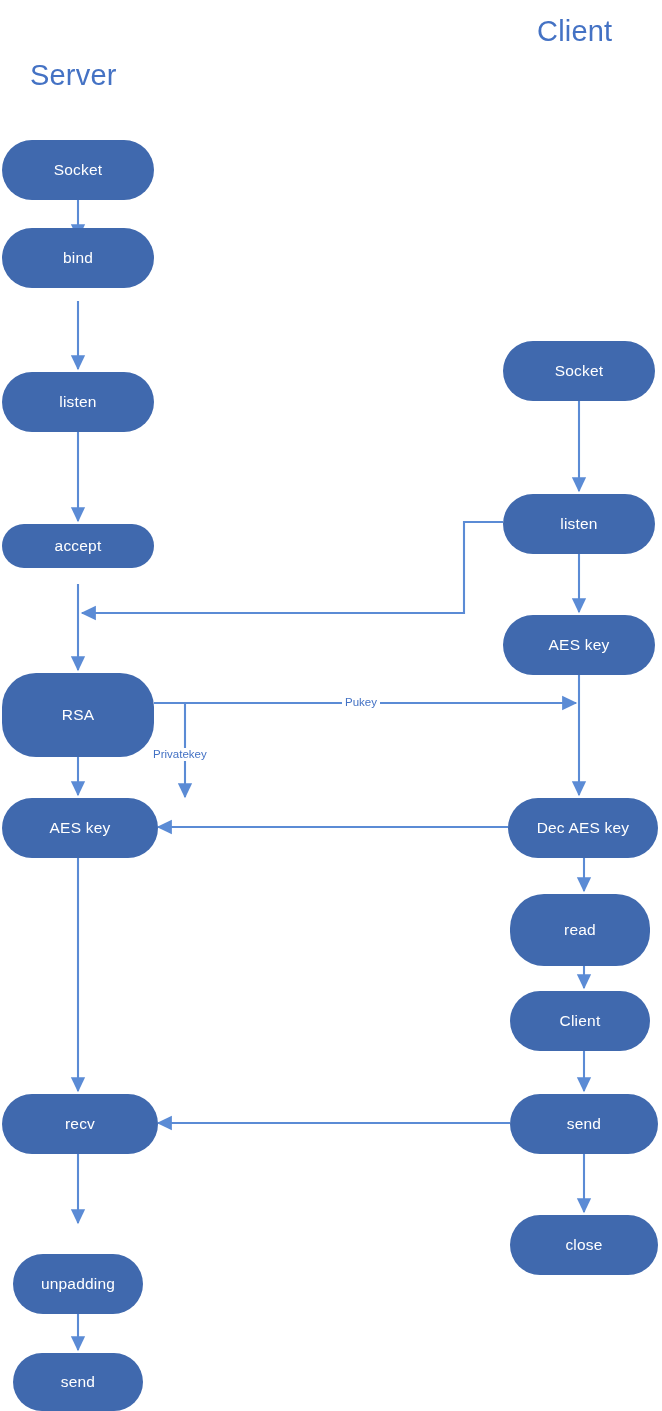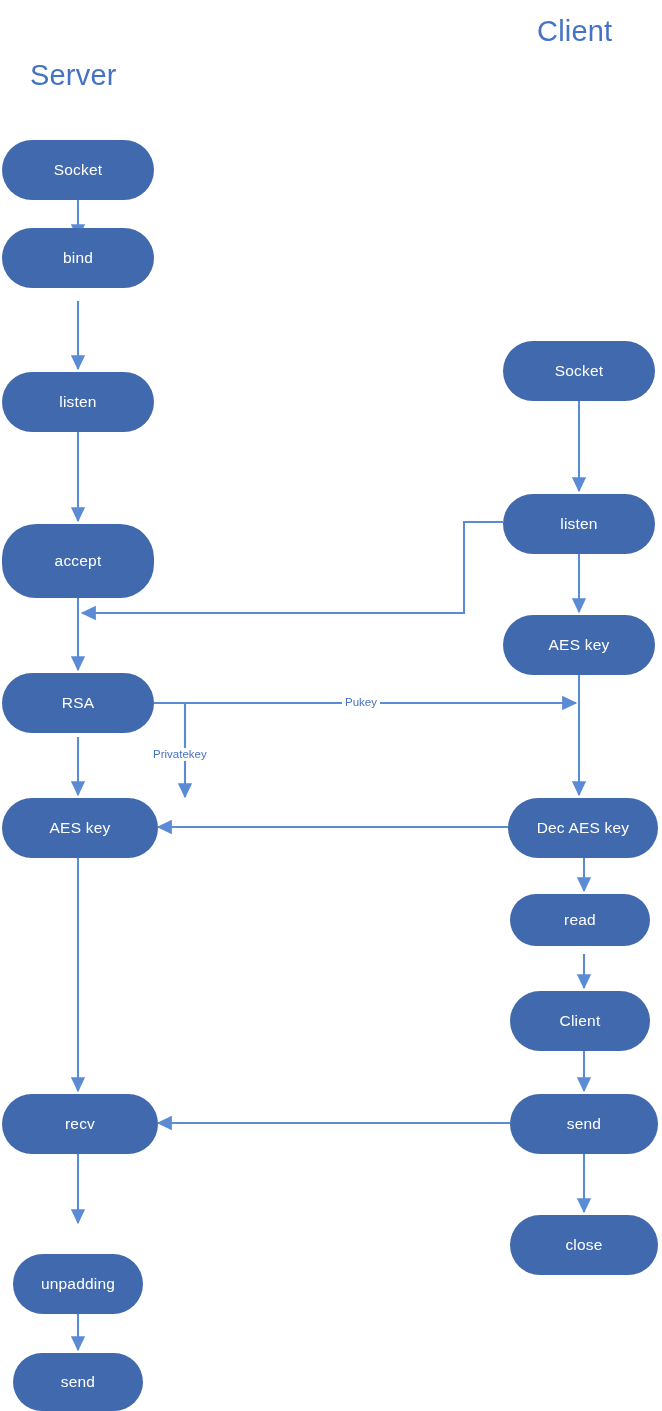--- a/index.html
+++ b/index.html
@@ -100,29 +100,29 @@
       <path d="M510,1123 L158,1123"></path>
     </g>
   </svg>
 
   <div class="edge-label" style="left:342px; top:696px;">Pukey</div>
   <div class="edge-label" style="left:150px; top:748px;">Privatekey</div>
 
   <div class="node" style="left:2px; top:140px; width:152px; height:60px;">Socket</div>
   <div class="node" style="left:2px; top:228px; width:152px; height:60px;">bind</div>
   <div class="node" style="left:2px; top:372px; width:152px; height:60px;">listen</div>
-  <div class="node" style="left:2px; top:524px; width:152px; height:74px;text-align:right;">accept</div>
-  <div class="node" style="left:2px; top:673px; width:152px; height:60px;">RSA</div>
+  <div class="node" style="left:2px; top:524px; width:152px; height:44px;text-align:right;">accept</div>
+  <div class="node" style="left:2px; top:673px; width:152px; height:84px;">RSA</div>
   <div class="node" style="left:2px; top:798px; width:156px; height:60px;">AES key</div>
   <div class="node" style="left:2px; top:1094px; width:156px; height:60px;">recv</div>
   <div class="node" style="left:13px; top:1226px; width:130px; height:60px;margin-top:28px;">unpadding</div>
   <div class="node" style="left:13px; top:1353px; width:130px; height:58px;">send</div>
 
   <div class="node" style="left:503px; top:341px; width:152px; height:60px;">Socket</div>
   <div class="node" style="left:503px; top:494px; width:152px; height:60px;">listen</div>
   <div class="node" style="left:503px; top:615px; width:152px; height:60px;">AES key</div>
   <div class="node" style="left:508px; top:798px; width:150px; height:60px;">Dec AES key</div>
-  <div class="node" style="left:510px; top:894px; width:140px; height:52px;">read</div>
+  <div class="node" style="left:510px; top:894px; width:140px; height:72px;">read</div>
   <div class="node" style="left:510px; top:991px; width:140px; height:60px;">Client</div>
   <div class="node" style="left:510px; top:1094px; width:148px; height:60px;">send</div>
   <div class="node" style="left:510px; top:1215px; width:148px; height:60px;">close</div>
 
 </div>
 
 </body></html>

